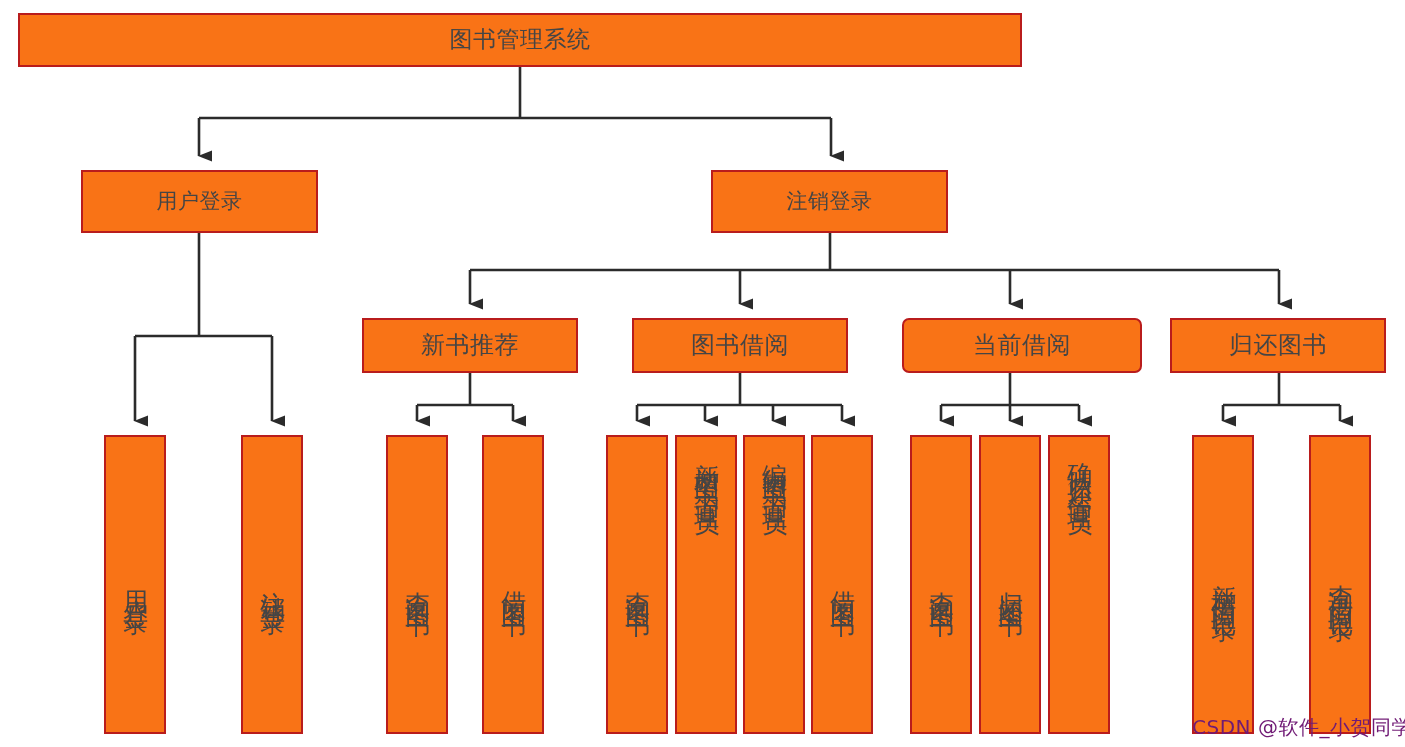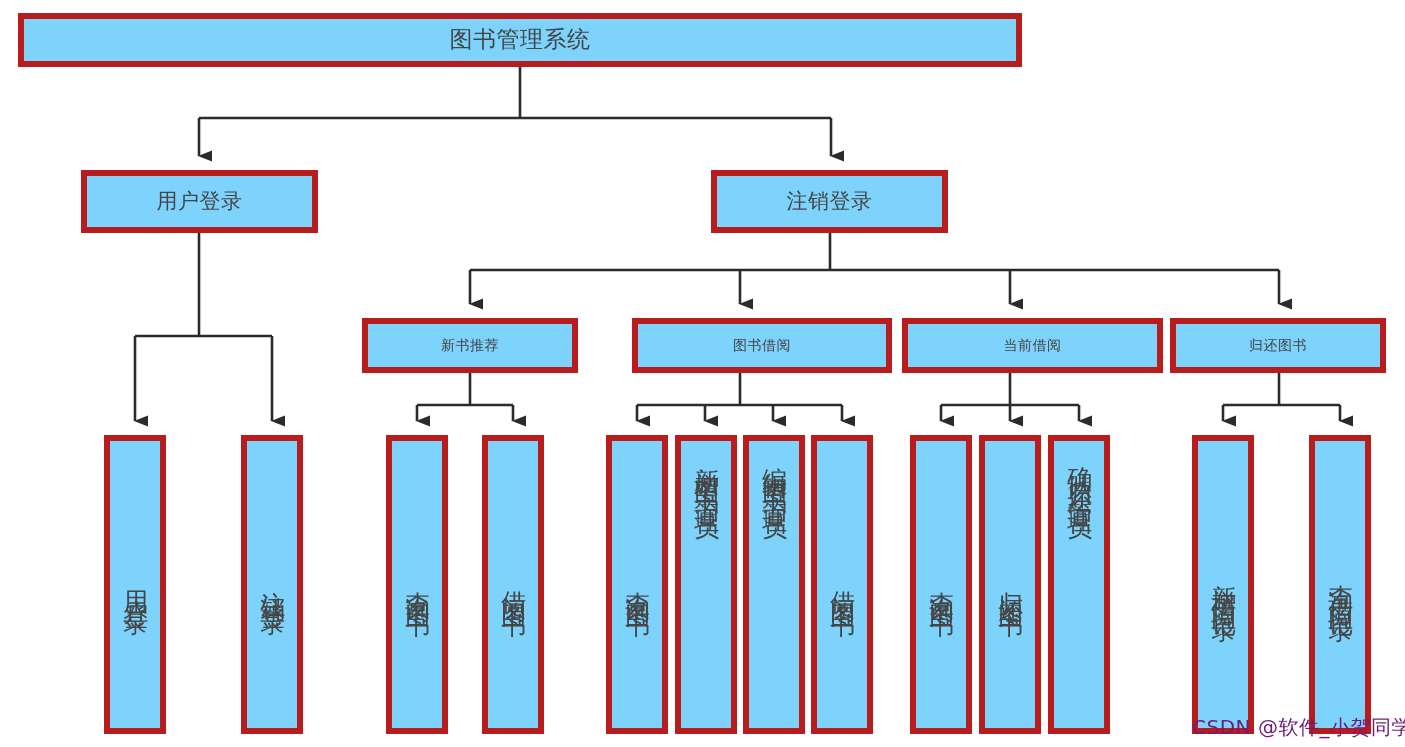--- a/index.html
+++ b/index.html
@@ -7,22 +7,22 @@
   body{
     font-family:"DejaVu Sans","Liberation Sans",sans-serif;
     width:1405px;height:747px;overflow:hidden;
   }
   #canvas{position:relative;width:1405px;height:747px;background:#fff;}
   svg#wires{position:absolute;left:0;top:0;width:1405px;height:747px;}
 
   .node{
     position:absolute;
     box-sizing:border-box;
-    background:#7dd3fc;
-    border:6px solid #b91c1c;
+    background:#f97316;
+    border:2px solid #b91c1c;
     display:flex;
     align-items:center;
     justify-content:center;
     color:#3a3a3a;
   }
   .node .lbl{
     display:block;
     line-height:1.18;
     letter-spacing:0.5px;
     color:#454545;
@@ -30,21 +30,21 @@
     white-space:pre;
   }
 
   
   .root{ }
   .root .lbl{font-size:23px;}
 
   
   .lvl2 .lbl{font-size:21px;}
   
-  .lvl3 .lbl{font-size:14px;}
+  .lvl3 .lbl{font-size:24px;}
 
   
   .leaf{
     align-items:flex-start;
     justify-content:center;
     padding-top:6px;
   }
   .leaf .lbl{
     writing-mode:vertical-rl;
     text-orientation:upright;
@@ -131,24 +131,24 @@
   <div class="node lvl2" style="left:81px;top:170px;width:237px;height:63px;">
     <span class="lbl">用户登录</span>
   </div>
   <div class="node lvl2" style="left:711px;top:170px;width:237px;height:63px;">
     <span class="lbl">注销登录</span>
   </div>
 
   <div class="node lvl3" style="left:362px;top:318px;width:216px;height:55px;">
     <span class="lbl">新书推荐</span>
   </div>
-  <div class="node lvl3" style="left:632px;top:318px;width:260px;height:55px;">
+  <div class="node lvl3" style="left:632px;top:318px;width:216px;height:55px;">
     <span class="lbl">图书借阅</span>
   </div>
-  <div class="node lvl3" style="left:902px;top:318px;width:261px;height:55px;">
+  <div class="node lvl3" style="left:902px;top:318px;width:240px;height:55px;border-radius:7px;">
     <span class="lbl">当前借阅</span>
   </div>
   <div class="node lvl3" style="left:1170px;top:318px;width:216px;height:55px;">
     <span class="lbl">归还图书</span>
   </div>
 
   <div class="node leaf center" style="left:104px;top:435px;width:62px;height:299px;">
     <span class="lbl">用户登录</span>
   </div>
   <div class="node leaf center" style="left:241px;top:435px;width:62px;height:299px;">

